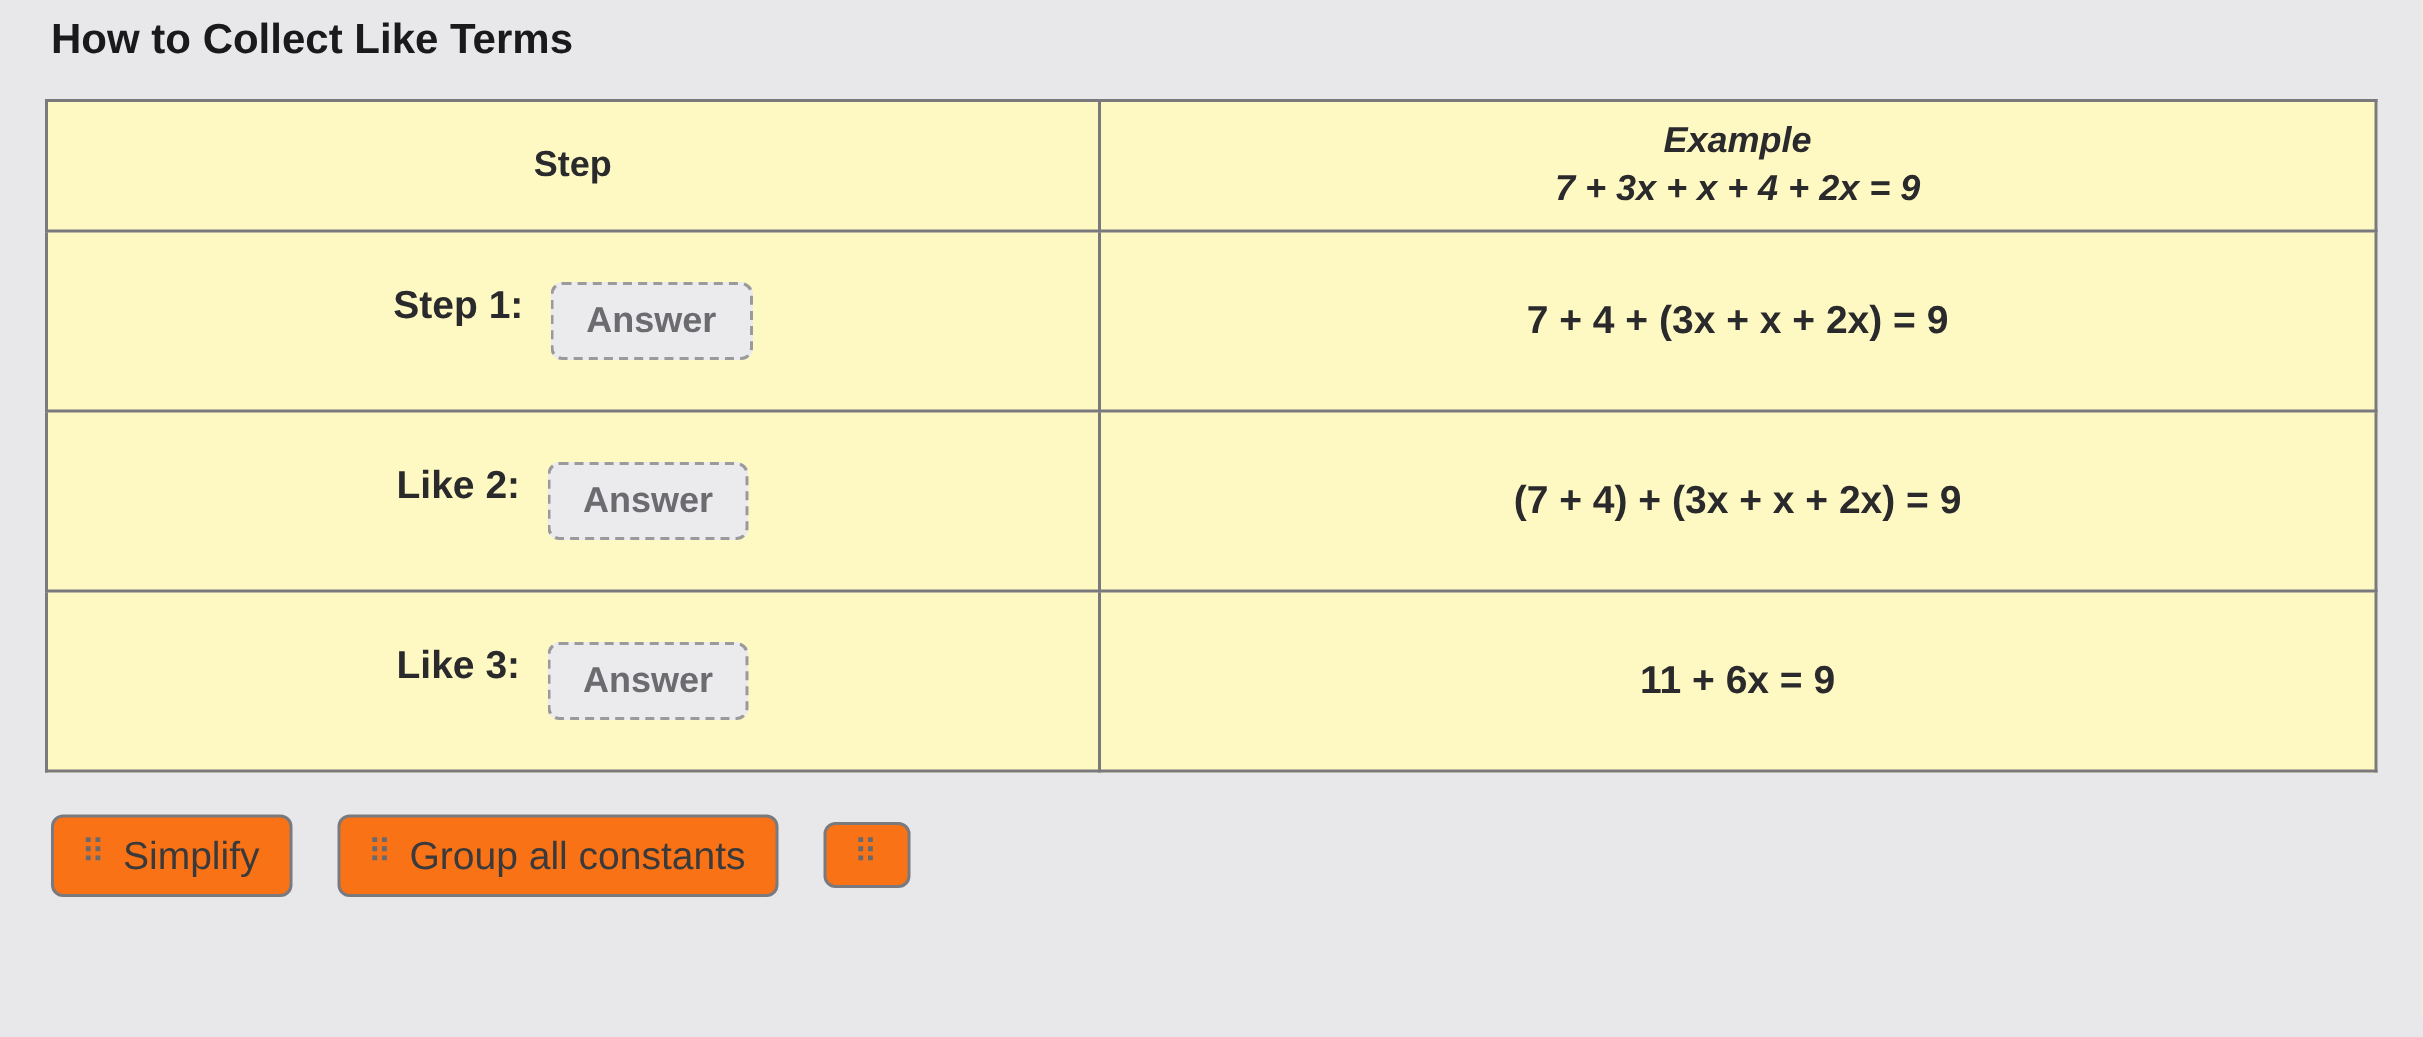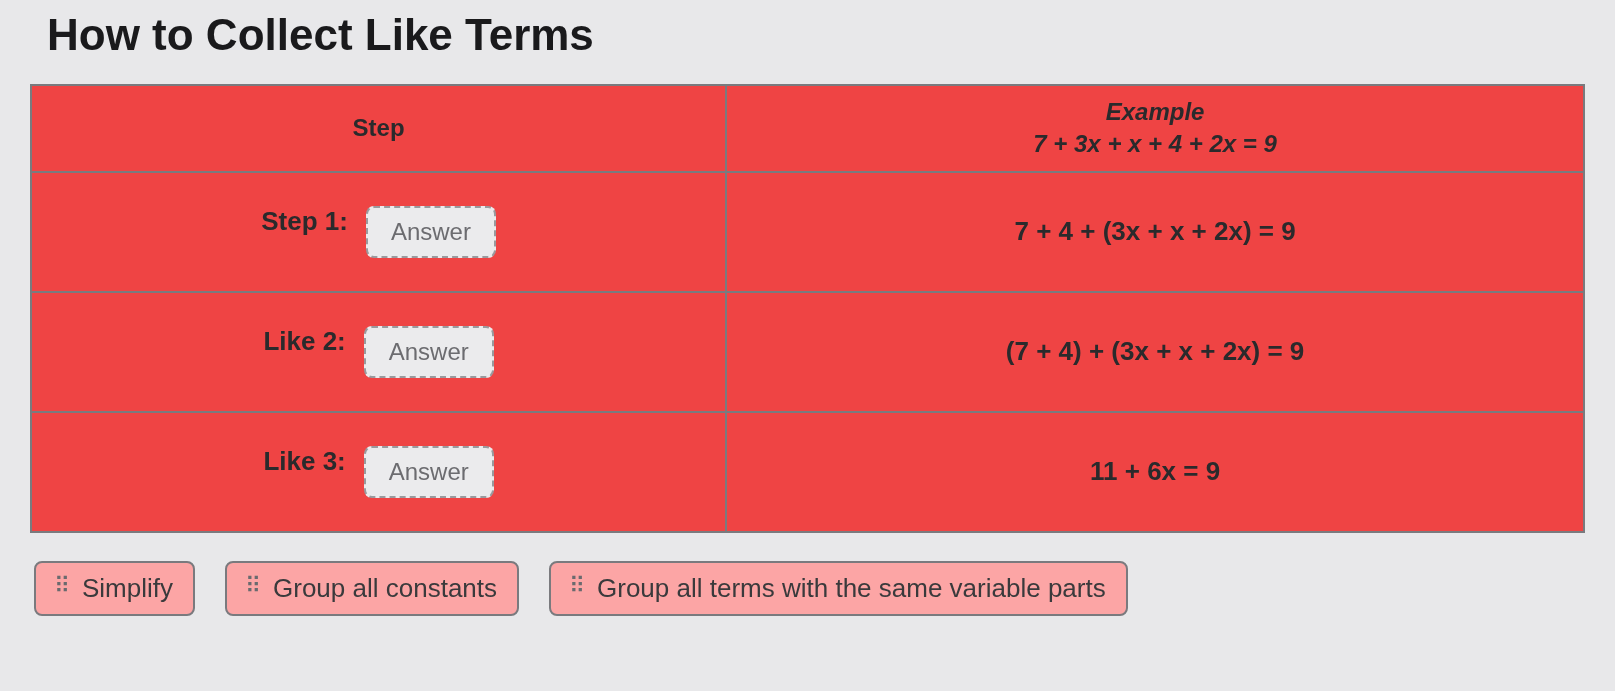--- a/index.html
+++ b/index.html
@@ -10,29 +10,29 @@
     font-family: Arial, Helvetica, sans-serif;
     color: #2a2a2c;
     width: 1615px;
     height: 691px;
     overflow: hidden;
   }
   .page {
     padding: 10px 30px 20px 30px;
   }
   h1 {
-    font-size: 44px;
+    font-size: 28px;
     font-weight: 700;
-    margin: 0 0 24px 17px;
+    margin: 0 0 24px 4px;
     color: #1a1a1c;
   }
   table.steps {
     width: 100%;
     border-collapse: collapse;
-    background: #ef4444;
+    background: #fef9c3;
     margin-bottom: 28px;
   }
   table.steps th,
   table.steps td {
     border: 2px solid #7a7a7e;
     padding: 10px 18px;
     text-align: center;
     vertical-align: middle;
     font-size: 24px;
   }
@@ -58,41 +58,42 @@
   }
   .drop-target {
     border: 2px dashed #9a9a9e;
     border-radius: 8px;
     padding: 10px 22px;
     color: #6c6c70;
     font-size: 24px;
     background: #ebebed;
     min-width: 130px;
     text-align: center;
+    font-weight: bold;
   }
   .example-text {
     font-weight: 700;
     font-size: 26px;
     color: #2a2a2c;
     margin-top: 16px;
   }
   .chips-row {
     display: flex;
     gap: 30px;
     align-items: center;
     padding-left: 4px;
   }
   .chip {
     display: inline-flex;
     align-items: center;
     gap: 12px;
     border: 2px solid #7a7a7e;
     border-radius: 8px;
     padding: 10px 20px;
-    background: #fca5a5;
+    background: #f97316;
     font-size: 26px;
     color: #3a3a3c;
     cursor: grab;
   }
   .grip {
     display: inline-block;
     width: 14px;
     height: 20px;
     position: relative;
   }
@@ -165,16 +166,15 @@
     <div class="chip">
       <span class="grip"></span>
       <span>Simplify</span>
     </div>
     <div class="chip">
       <span class="grip"></span>
       <span>Group all constants</span>
     </div>
     <div class="chip">
       <span class="grip"></span>
-      <span>Group all terms with the same variable parts</span>
     </div>
   </div>
 </div>
 
 </body></html>

